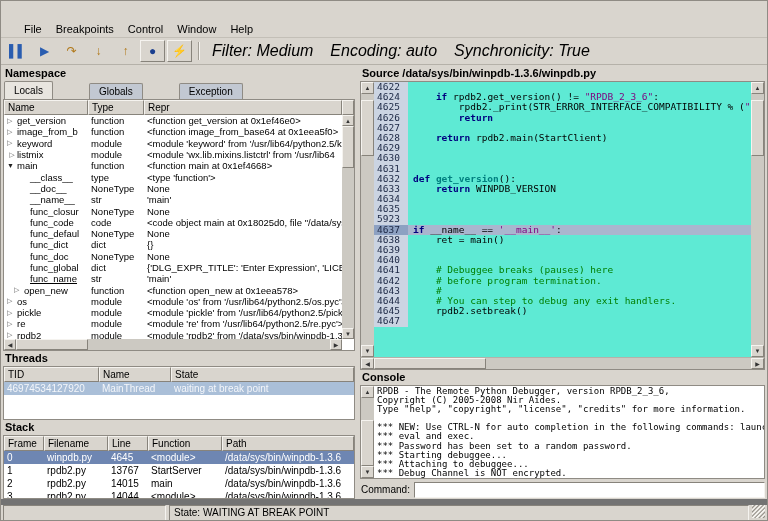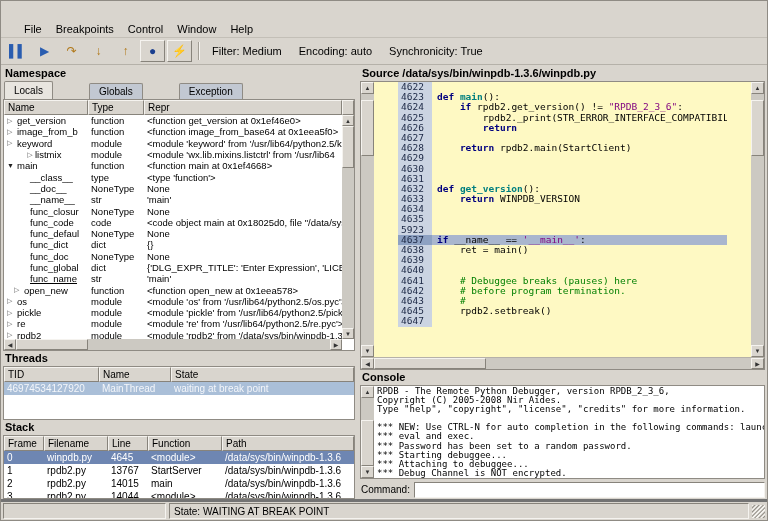--- a/index.html
+++ b/index.html
@@ -6,21 +6,21 @@
 html,body{background:#b0aca4;}
 .window{position:relative;width:768px;height:521px;background:#d9d5ce;font-family:"Liberation Sans",sans-serif;font-size:11px;color:#000;border:1px solid #8f8b84;display:flex;flex-direction:column;overflow:hidden;}
 .menubar{height:37px;display:flex;align-items:flex-end;padding:0 16px;border-bottom:1px solid #c3bfb7;flex:none;}
 .menu-item{padding:2px 7px;}
 .toolbar{height:27px;display:flex;align-items:center;padding:1px 4px;border-bottom:1px solid #b5b1a9;flex:none;}
 .tb-group{display:flex;align-items:center;}
 .tool-btn{width:25px;height:22px;display:flex;align-items:center;justify-content:center;margin-right:2px;}
 .tool-btn.boxed{border:1px solid;border-color:#f5f3ef #87837b #87837b #f5f3ef;background:#d9d5ce;}
 .tool-glyph{font-size:12px;line-height:1;}
 .tool-sep{width:2px;height:18px;margin:0 8px 0 4px;border-left:1px solid #a29e96;border-right:1px solid #f5f3ef;}
-.tool-label{padding:0 13px 0 4px;font-size:11px;}
+.tool-label{padding:0 13px 0 4px;font-size:16px;font-style:italic;}
 .main{flex:1;display:flex;min-height:0;padding:1px 2px 0 2px;}
 .left-col{width:352px;display:flex;flex-direction:column;flex:none;min-height:0;}
 .sash{width:5px;flex:none;}
 .right-col{flex:1;display:flex;flex-direction:column;min-width:0;min-height:0;}
 .panel-title{font-weight:bold;padding:1px 2px;height:15px;flex:none;white-space:nowrap;overflow:hidden;}
 
 .tabs{display:flex;align-items:flex-end;height:18px;padding-left:1px;flex:none;gap:35px;}
 .tab{height:16px;padding:0 9px;font-size:10px;background:#c2c8d2;border:1px solid #8f8b84;border-bottom:none;border-radius:2px 2px 0 0;margin-right:1px;display:flex;align-items:center;}
 .tab.active{background:#e8e5df;height:18px;}
 
@@ -56,42 +56,42 @@
 .sb-track{flex:1;position:relative;background:#ccc9c2;}
 .sb-thumb{position:absolute;left:0;right:0;background:#d9d5ce;border:1px solid;border-color:#f5f3ef #87837b #87837b #f5f3ef;}
 .hscroll{background:#ccc9c2;display:flex;height:11px;flex:none;}
 .hscroll .sb-btn{width:12px;height:100%;}
 .hscroll .sb-thumb{top:0;bottom:0;}
 .ns-vscroll{position:absolute;top:15px;right:0;bottom:11px;width:12px;}
 .ns-vscroll .sb-btn{height:11px;}
 .ns-hscroll{position:absolute;left:0;right:12px;bottom:0;height:11px;}
 
 .source-panel{height:304px;display:flex;flex-direction:column;flex:none;}
-.source-body{flex:1;display:flex;min-height:0;border:1px solid #8f8b84;border-bottom:none;background:#fef9c3;gap:24px;}
+.source-body{flex:1;display:flex;min-height:0;border:1px solid #8f8b84;border-bottom:none;background:#5eead4;}
 .code-wrap{flex:1;overflow:hidden;font-family:"DejaVu Sans Mono",monospace;min-width:0;}
 .src-line{display:flex;height:10.2px;line-height:10.2px;font-size:9.5px;}
 .ln{width:34px;flex:none;background:#cbd4e2;color:#1b2744;padding-left:3px;}
 .lc{flex:1;white-space:pre;padding-left:5px;overflow:hidden;}
 .src-line.hl .ln{background:#8da1c2;}
 .src-line.hl .lc{background:#a9b6ce;}
 .sy-k{color:#00007f;font-weight:bold;}
 .sy-f{color:#007f7f;font-weight:bold;}
 .sy-s{color:#7f007f;}
 .sy-c{color:#007f00;}
 .sy-p{color:#000;}
 .source-hscroll{border:1px solid #8f8b84;border-top:1px solid #b5b1a9;height:13px;}
 .source-hscroll .sb-btn{width:13px;}
 
 .console-panel{flex:1;display:flex;flex-direction:column;min-height:0;}
 .console-body{flex:1;display:flex;min-height:0;border:1px solid #8f8b84;background:#fff;}
 .console-text{flex:1;font-family:"DejaVu Sans Mono",monospace;font-size:9px;line-height:9.1px;padding:1px 3px;white-space:pre;overflow:hidden;min-width:0;}
 .command-row{height:20px;display:flex;align-items:center;gap:4px;padding:2px 0 1px 1px;font-size:10px;flex:none;}
 .command-input{flex:1;height:16px;border:1px solid;border-color:#87837b #f5f3ef #f5f3ef #87837b;background:#fff;font-size:10px;font-family:"Liberation Sans",sans-serif;padding:0 3px;outline:none;cursor:text;}
 
-.statusbar{height:21px;display:flex;align-items:center;gap:3px;padding:2px 2px;border-top:3px solid #737373;flex:none;}
+.statusbar{height:21px;display:flex;align-items:center;gap:3px;padding:2px 2px;border-top:6px solid #737373;flex:none;}
 .status-cell{height:16px;border:1px solid;border-color:#87837b #f5f3ef #f5f3ef #87837b;background:#d9d5ce;}
 .status-left{width:163px;flex:none;}
 .status-main{flex:1;display:flex;align-items:center;padding:0 4px;font-size:10px;overflow:hidden;white-space:nowrap;}
 .grip{width:13px;height:13px;align-self:flex-end;flex:none;background:repeating-linear-gradient(135deg,#f5f3ef 0px,#f5f3ef 1px,#908c84 2px,#d9d5ce 3px);}
 </style>
 </head>
 <body>
 
 <div class="window">
 
@@ -170,21 +170,21 @@
               </div>
               <div class="row">
                 <div class="cell ns-c0" style="padding-left: 3px;">
                   <span class="arrow collapsed"></span>
                   <span>keyword</span>
                 </div>
                 <div class="cell ns-c1">module</div>
                 <div class="cell ns-c2">&lt;module 'keyword' from '/usr/lib64/python2.5/k</div>
               </div>
               <div class="row">
-                <div class="cell ns-c0" style="padding-left: 21px; text-align: center;">
+                <div class="cell ns-c0" style="padding-left: 3px; text-align: center;">
                   <span class="arrow collapsed"></span>
                   <span>listmix</span>
                 </div>
                 <div class="cell ns-c1">module</div>
                 <div class="cell ns-c2">&lt;module 'wx.lib.mixins.listctrl' from '/usr/lib64</div>
               </div>
               <div class="row">
                 <div class="cell ns-c0" style="padding-left: 3px;">
                   <span class="arrow expanded"></span>
                   <span>main</span>
@@ -406,24 +406,20 @@
               <div class="sb-thumb" style="top:6px;height:56px"></div>
             </div>
             <div class="sb-btn sb-down"></div>
           </div>
           <div class="code-wrap">
               <div class="src-line">
                 <span class="ln">4622</span>
                 <span class="lc"></span>
               </div>
               <div class="src-line">
-                <span class="ln">4623</span>
-                <span class="lc"><span class="sy-k">def </span><span class="sy-f">main</span><span class="sy-p">():</span></span>
-              </div>
-              <div class="src-line">
                 <span class="ln">4624</span>
                 <span class="lc"><span class="sy-p">    </span><span class="sy-k">if </span><span class="sy-p">rpdb2.get_version() != </span><span class="sy-s">"RPDB_2_3_6"</span><span class="sy-p">:</span></span>
               </div>
               <div class="src-line">
                 <span class="ln">4625</span>
                 <span class="lc"><span class="sy-p">        rpdb2._print(STR_ERROR_INTERFACE_COMPATIBILITY % (</span><span class="sy-s">"RPDB_2_3_6"</span></span>
               </div>
               <div class="src-line">
                 <span class="ln">4626</span>
                 <span class="lc"><span class="sy-p">        </span><span class="sy-k">return</span></span>
@@ -488,20 +484,24 @@
                 <span class="ln">4641</span>
                 <span class="lc"><span class="sy-p">    </span><span class="sy-c"># Debuggee breaks (pauses) here</span></span>
               </div>
               <div class="src-line">
                 <span class="ln">4642</span>
                 <span class="lc"><span class="sy-p">    </span><span class="sy-c"># before program termination.</span></span>
               </div>
               <div class="src-line">
                 <span class="ln">4643</span>
                 <span class="lc"><span class="sy-p">    </span><span class="sy-c">#</span></span>
+              </div>
+              <div class="src-line">
+                <span class="ln">4644</span>
+                <span class="lc"><span class="sy-p">    </span><span class="sy-c"># You can step to debug any exit handlers.</span></span>
               </div>
               <div class="src-line">
                 <span class="ln">4645</span>
                 <span class="lc"><span class="sy-p">    rpdb2.setbreak()</span></span>
               </div>
               <div class="src-line">
                 <span class="ln">4647</span>
                 <span class="lc"></span>
               </div>
             </div>

